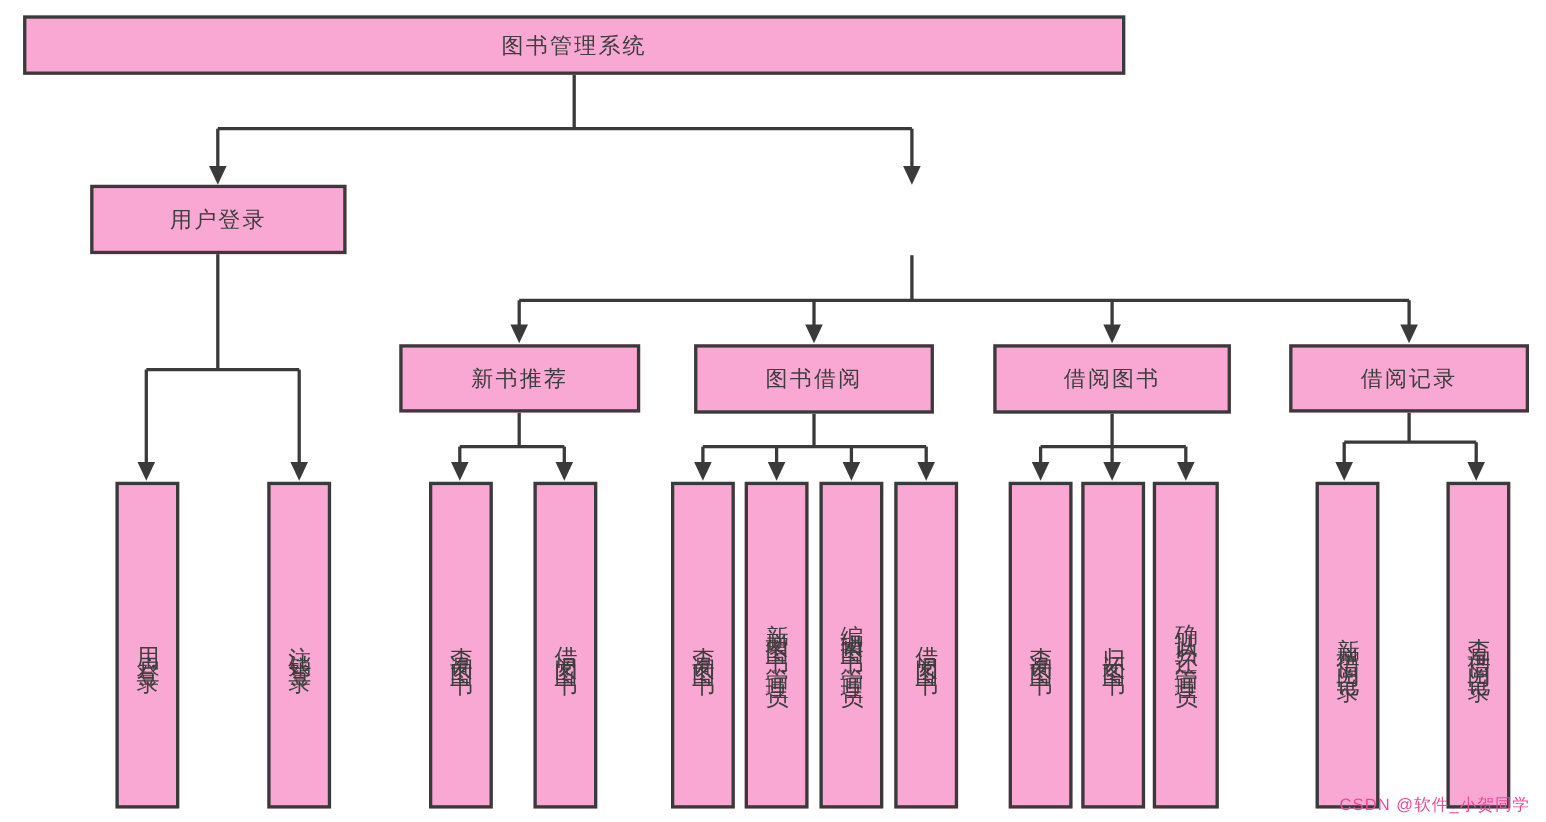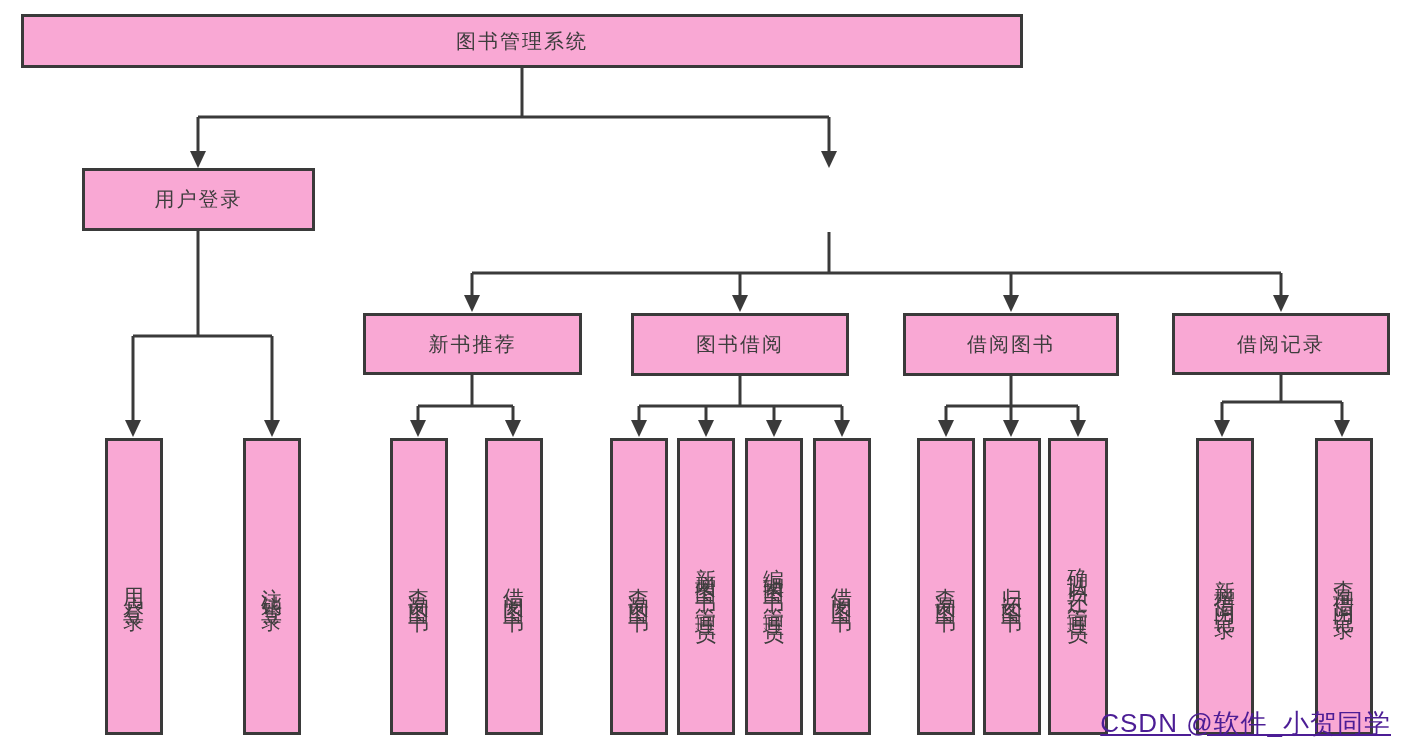--- a/index.html
+++ b/index.html
@@ -19,21 +19,21 @@
   .box.v span{
     writing-mode:vertical-rl;text-orientation:mixed;
     font-size:21px;letter-spacing:8px;line-height:1;color:#3d3d3d;
     white-space:nowrap;
   }
   svg.wires{position:absolute;left:0;top:0;width:1405px;height:747px;pointer-events:none;}
   svg.wires line{stroke:#3a3a3a;stroke-width:3;}
   svg.wires polygon{fill:#3a3a3a;}
   .watermark{
     position:absolute;right:14px;bottom:6px;
-    font-size:26px;color:#4c1d95;letter-spacing:1px;z-index:5;text-decoration:underline;
+    font-size:15px;color:#ec4899;letter-spacing:1px;z-index:5;
   }
 </style>
 </head>
 <body>
 
 <div class="stage">
 
   <svg class="wires" viewBox="0 0 1405 747" aria-hidden="true">
 
     <g>

